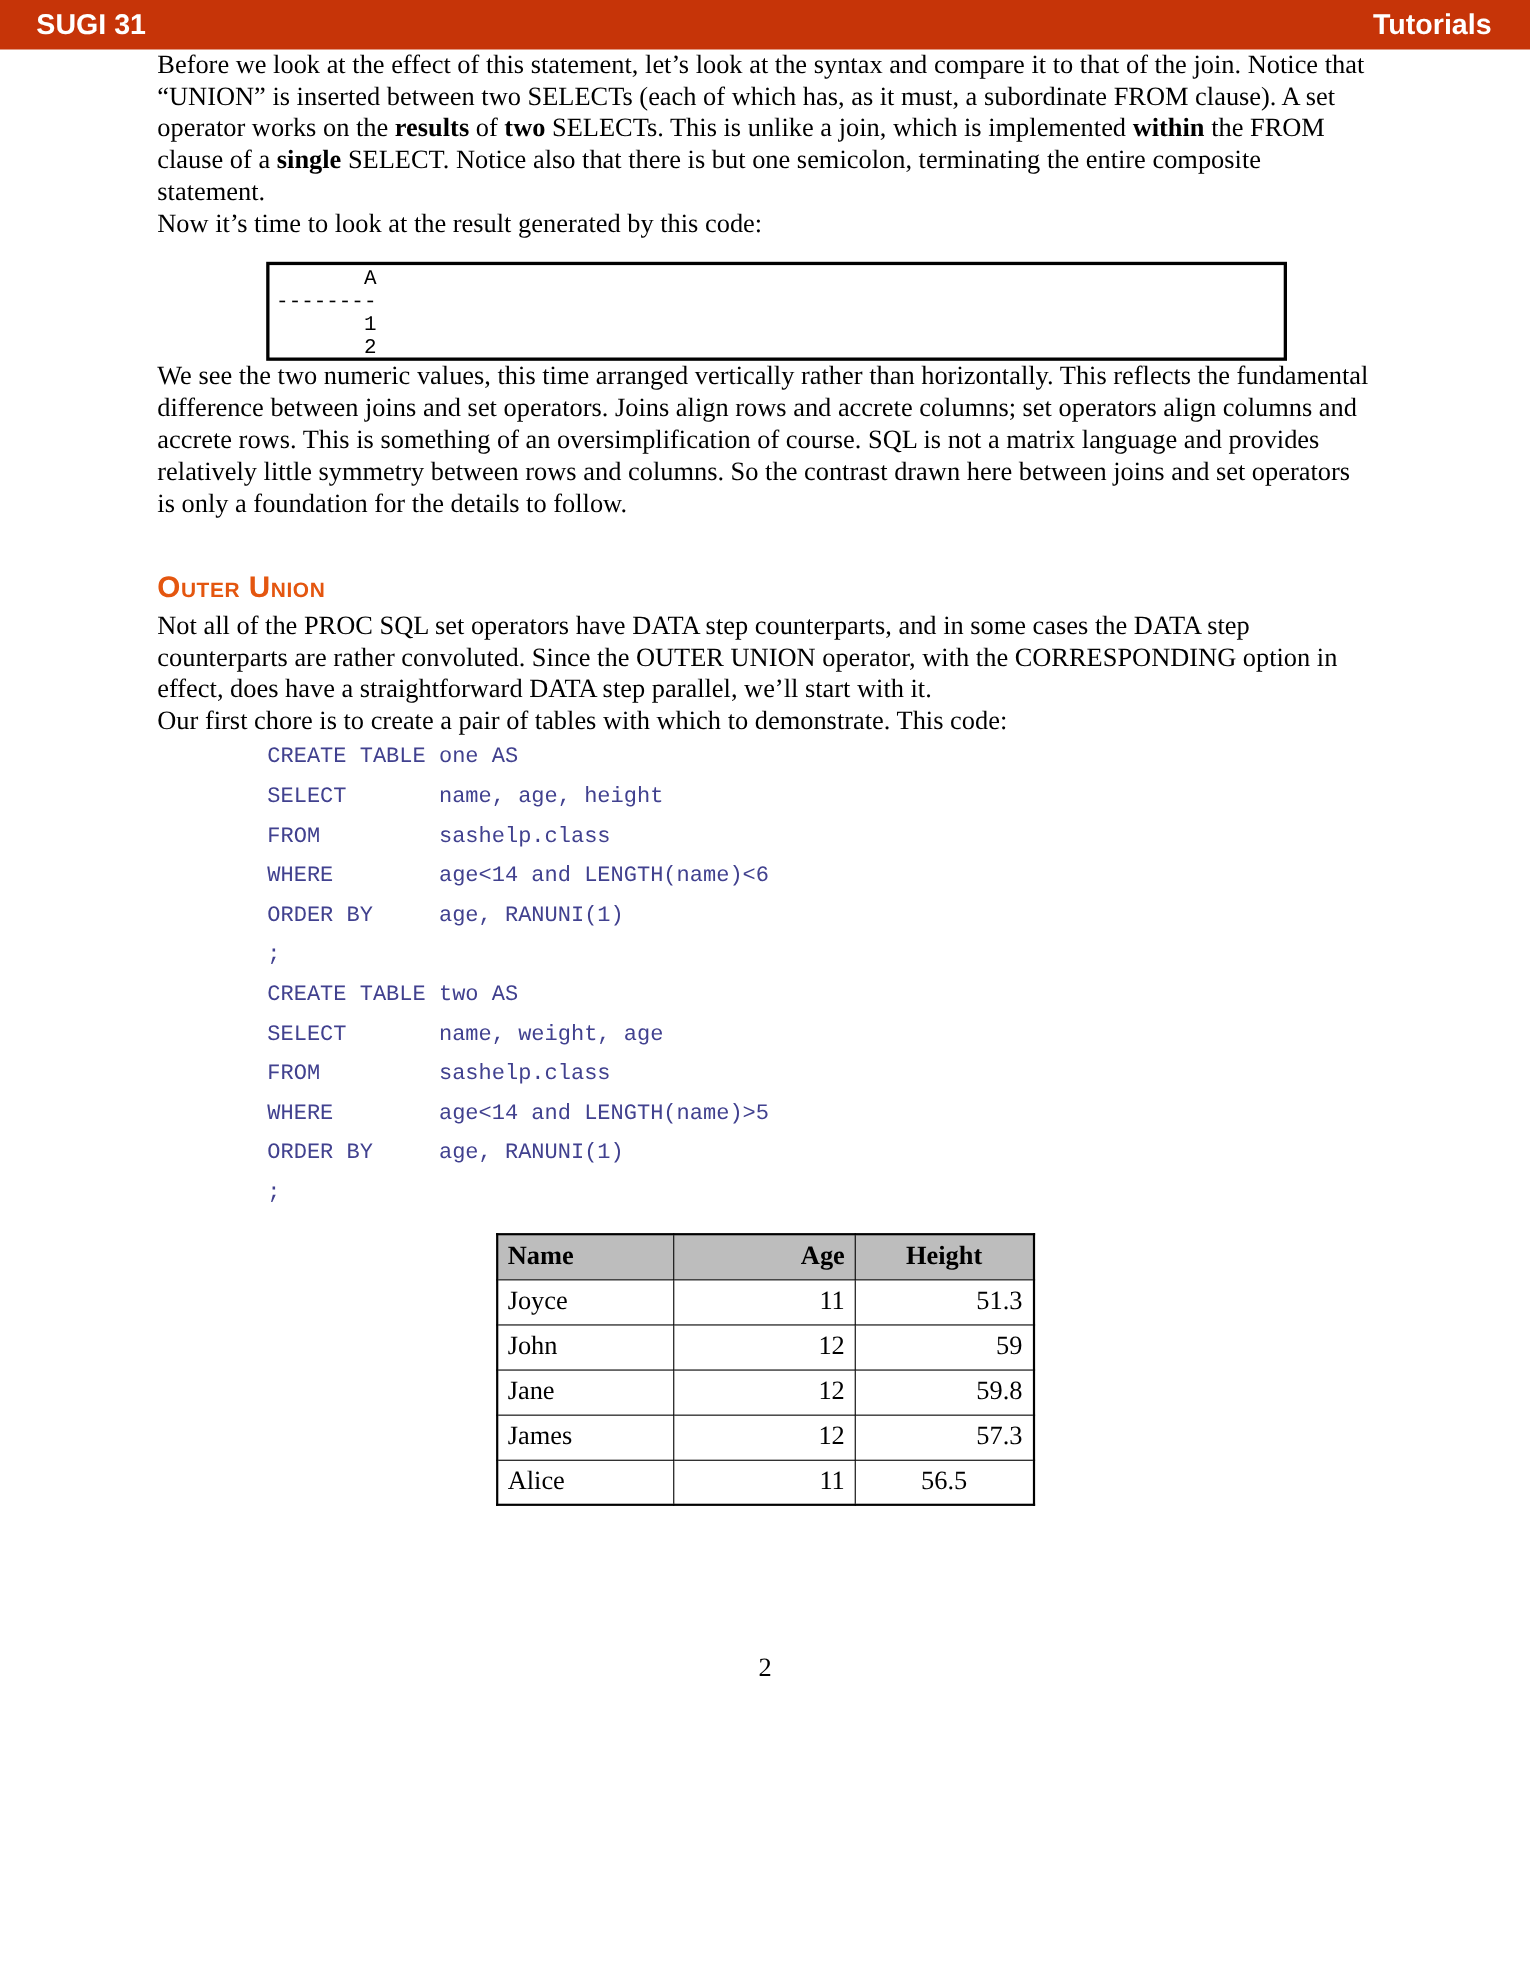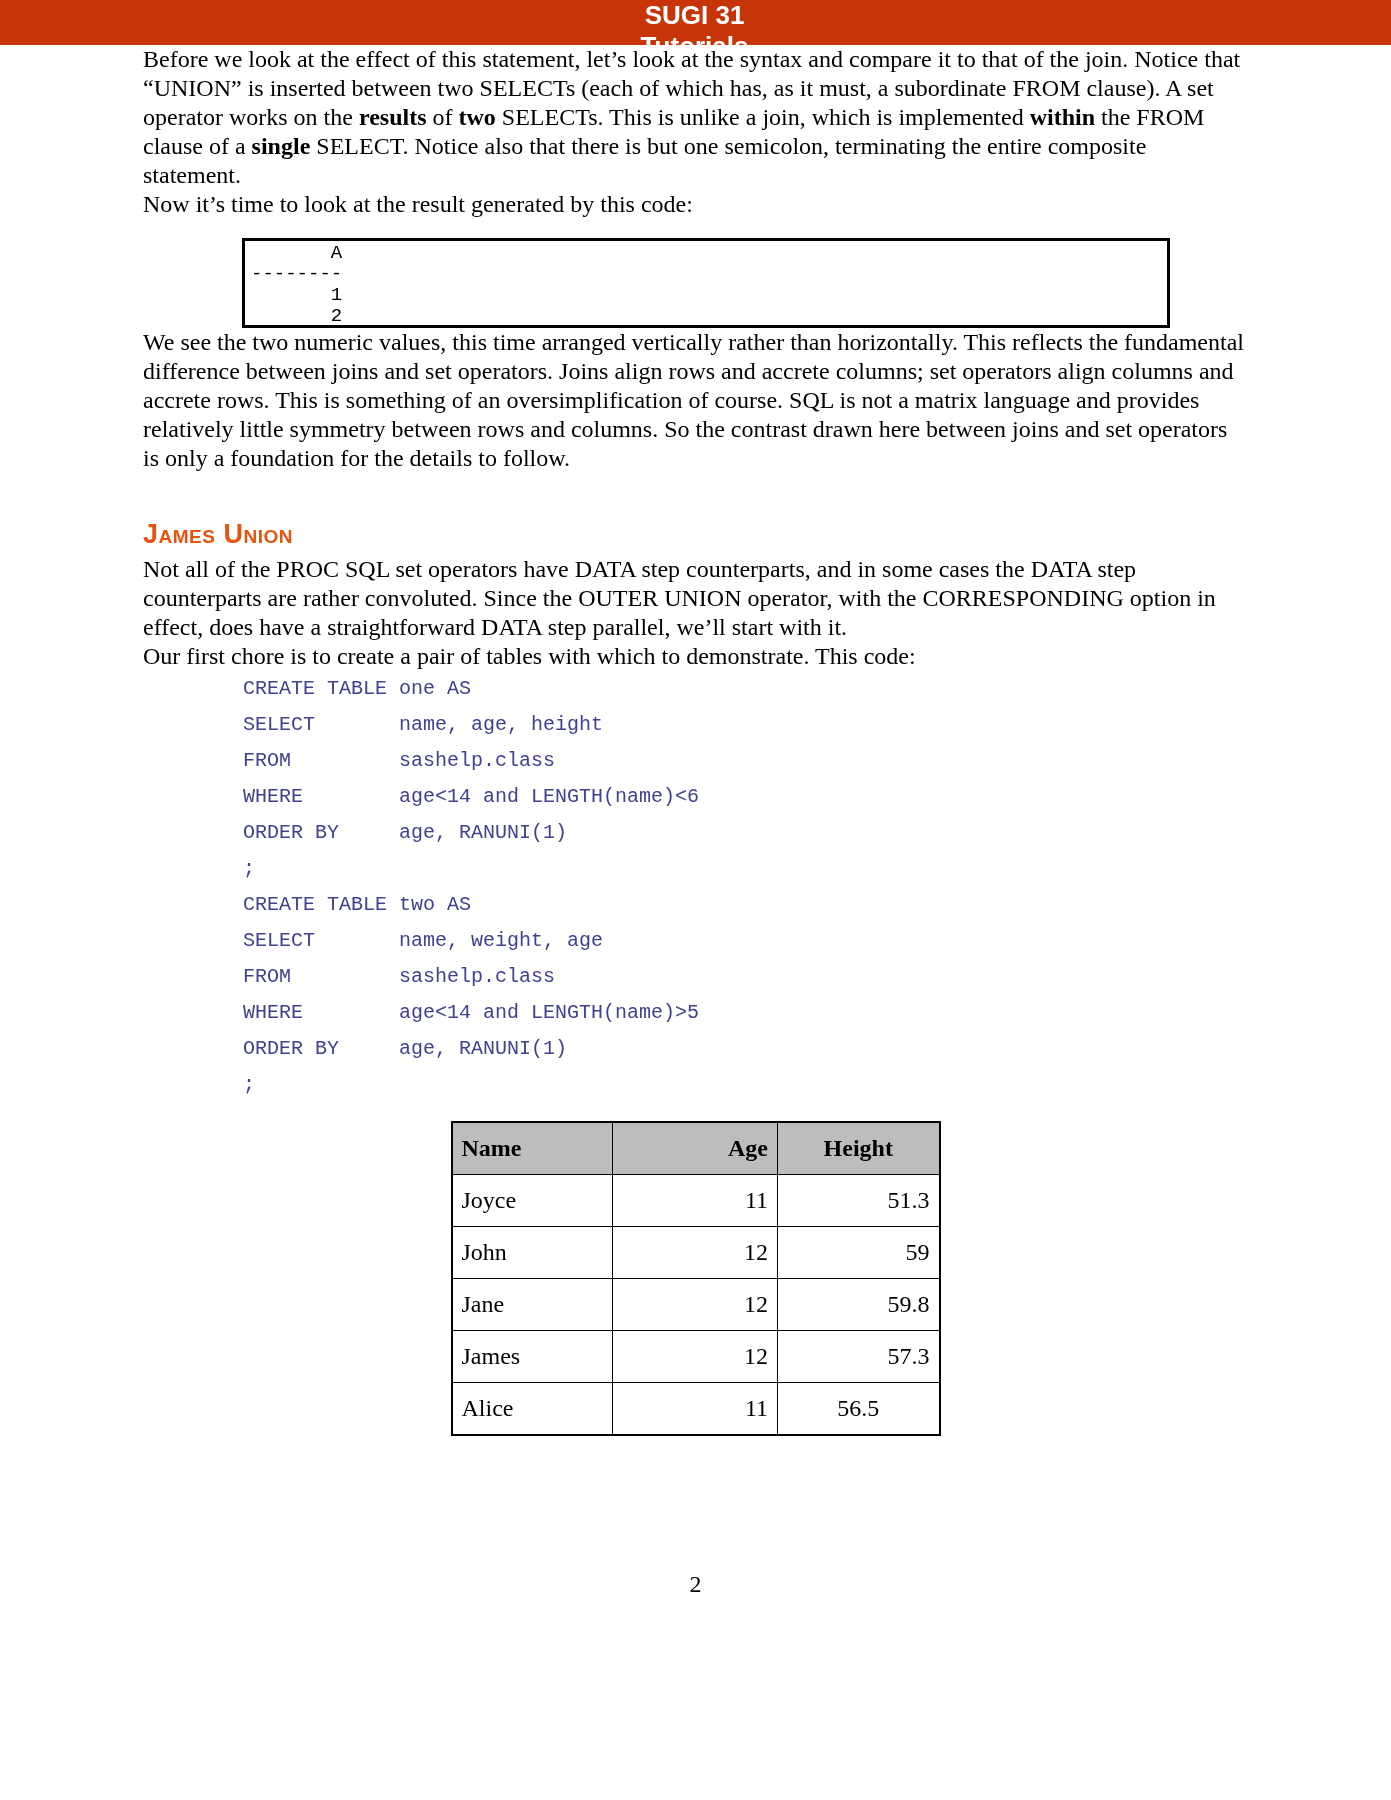--- a/index.html
+++ b/index.html
@@ -15,21 +15,20 @@
   
   .topbar {
     height: 45px; width: 100%;
     background: var(--header-bar, #C63408);
     display: flex; justify-content: space-between; align-items: center;
     box-sizing: border-box;
     padding: 0 35px 0 33px;
     font-family: "Liberation Sans", sans-serif;
     font-weight: bold; font-size: 26px;
     color: var(--header-text, #ffffff);
-    flex-direction: column;
   }
 
   
   .content { margin-left: 143px; width: 1105px; }
 
   p.body-text {
     margin: 0;
     font-size: 24px; line-height: 29px;
   }
   p.body-text .rb { font-weight: bold; }
@@ -80,21 +79,21 @@
   table.data-table {
     margin: 18px auto 0 auto;
     border-collapse: collapse;
     border: 2px solid var(--table-border, #000000);
     font-size: 24px;
   }
   table.data-table th, table.data-table td {
     border: 1px solid var(--table-border, #000000);
     height: 41px;
     box-sizing: border-box;
-    padding: 12px 9px;
+    padding: 0 9px;
     font-weight: normal;
   }
   table.data-table thead th {
     background: var(--table-header-bg, #BDBDBD);
     font-weight: bold;
   }
   table.data-table th:nth-child(1), table.data-table td:nth-child(1) { width: 161px; }
   table.data-table th:nth-child(2), table.data-table td:nth-child(2) { width: 165px; }
   table.data-table th:nth-child(3), table.data-table td:nth-child(3) { width: 162px; }
 
@@ -119,21 +118,21 @@
 
   <p class="body-text para-now">Now it’s time to look at the result generated by this code:</p>
 
   <pre class="result-box">       A
 --------
        1
        2</pre>
 
   <p class="body-text para-wesee">We see the two numeric values, this time arranged vertically rather than horizontally. This reflects the fundamental difference between joins and set operators. Joins align rows and accrete columns; set operators align columns and accrete rows. This is something of an oversimplification of course. SQL is not a matrix language and provides relatively little symmetry between rows and columns. So the contrast drawn here between joins and set operators is only a foundation for the details to follow.</p>
 
-  <h2 class="section-heading">James Union</h2>
+  <h2 class="section-heading">Outer Union</h2>
 
   <p class="body-text para-notall">Not all of the PROC SQL set operators have DATA step counterparts, and in some cases the DATA step counterparts are rather convoluted. Since the OUTER UNION operator, with the CORRESPONDING option in effect, does have a straightforward DATA step parallel, we’ll start with it.</p>
 
   <p class="body-text para-chore">Our first chore is to create a pair of tables with which to demonstrate. This code:</p>
 
   <pre class="sql-code code-one">CREATE TABLE one AS
 SELECT       name, age, height
 FROM         sashelp.class
 WHERE        age&lt;14 and LENGTH(name)&lt;6
 ORDER BY     age, RANUNI(1)

